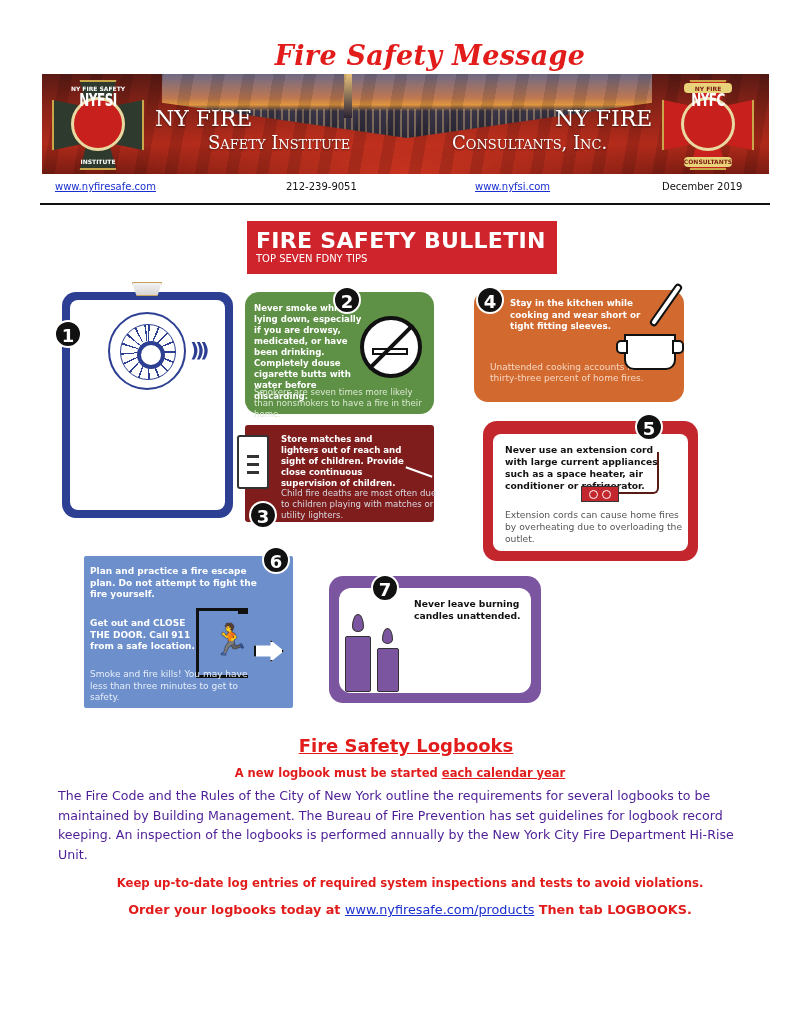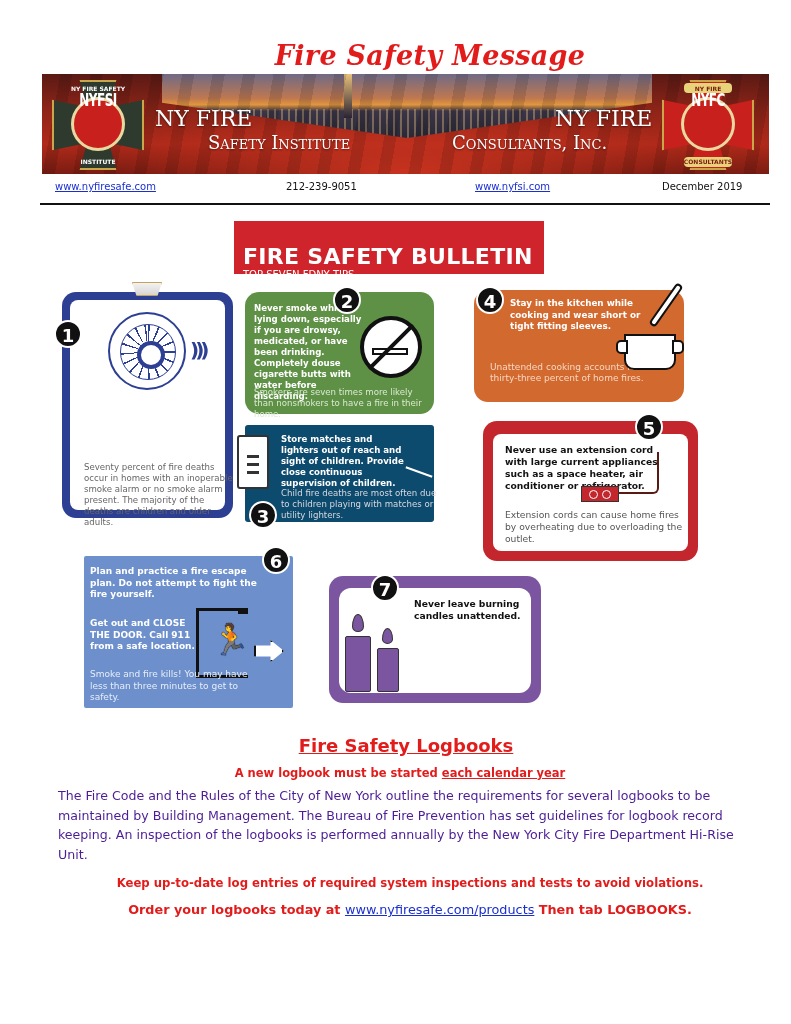--- a/index.html
+++ b/index.html
@@ -84,22 +84,22 @@
   .info-row {
     left: 55px; top: 181px; width: 684px; height: 14px;
     font-size: 10px; color: #111;
   }
   .info-row a { color: #1a2fcf; text-decoration: underline; }
   .info-item { position: absolute; top: 0; white-space: nowrap; }
   .rule { left: 40px; top: 203px; width: 730px; height: 2px; background: #111; }
 
   
   .bulletin {
-    left: 234px; top: 221px; width: 310px; height: 53px; background: #d0242c;
-    color: #fff; padding: 25px 0 0 9px;
+    left: 247px; top: 221px; width: 310px; height: 53px; background: #d0242c;
+    color: #fff; padding: 9px 0 0 9px;
   }
   .bulletin .b-title { font-weight: bold; font-size: 22px; letter-spacing: 0.3px; line-height: 22px; }
   .bulletin .b-sub { font-size: 10px; line-height: 13px; }
 
   
   .card { position: absolute; border-radius: 14px; }
   .num {
     position: absolute; width: 28px; height: 28px; border-radius: 50%; background: #111;
     color: #fff; font-weight: bold; font-size: 18px; line-height: 28px; text-align: center;
     border: 2px solid #fff; box-shadow: 0 0 0 0 #fff;
@@ -137,21 +137,21 @@
   .card2 .c-bold { position: absolute; left: 9px; top: 11px; width: 110px; font-size: 8.6px; line-height: 11px; }
   .card2 .c-light { position: absolute; left: 9px; top: 95px; width: 176px; color: #dbe9d2; }
   .nosmoke {
     position: absolute; left: 115px; top: 24px; width: 62px; height: 62px; border-radius: 50%;
     border: 4px solid #111; background: #fff;
   }
   .nosmoke .cig { position: absolute; left: 8px; top: 28px; width: 36px; height: 7px; border: 2px solid #111; background: #fff; }
   .nosmoke .bar { position: absolute; left: -4px; top: 25px; width: 62px; height: 4px; background: #111; transform: rotate(-45deg); }
 
   
-  .card3 { left: 245px; top: 425px; width: 189px; height: 97px; background: #0c4a6e; color: #fff; border-radius: 3px; }
+  .card3 { left: 245px; top: 425px; width: 189px; height: 97px; background: #7f1d1d; color: #fff; border-radius: 3px; }
   .card3 .c-bold { position: absolute; left: 19px; top: 9px; width: 130px; font-size: 8.6px; line-height: 11px; }
   .card3 .c-light { position: absolute; left: 19px; top: 63px; width: 165px; color: #d8d8e0; }
   .lighter {
     position: absolute; left: -8px; top: 10px; width: 32px; height: 54px; background: #fff;
     border: 2px solid #333; border-radius: 3px;
   }
   .lighter::before { content: ""; position: absolute; left: 8px; top: 18px; width: 12px; height: 3px; background: #333; box-shadow: 0 8px 0 #333, 0 16px 0 #333; }
 
   
   .card4 { left: 474px; top: 290px; width: 210px; height: 112px; background: #d2692e; color: #fff; }
@@ -261,21 +261,20 @@
 
 <div class="abs bulletin">
   <div class="b-title">FIRE SAFETY BULLETIN</div>
   <div class="b-sub">TOP SEVEN FDNY TIPS</div>
 </div>
 
 <div class="card card1">
   <div class="inner">
     <div class="alarm"></div>
     <div class="waves">)))</div>
-    <div class="c-light">Seventy percent of fire deaths occur in homes with an inoperable smoke alarm or no smoke alarm present. The majority of the deaths are children and older adults.</div>
   </div>
   <div class="c1-badge"></div>
   <div class="num" style="left:-8px; top:28px;">1</div>
 </div>
 
 <div class="card card2">
   <div class="c-bold">Never smoke while lying down, especially if you are drowsy, medicated, or have been drinking. Completely douse cigarette butts with water before discarding.</div>
   <div class="nosmoke">
     <div class="cig"></div>
     <div class="bar"></div>

